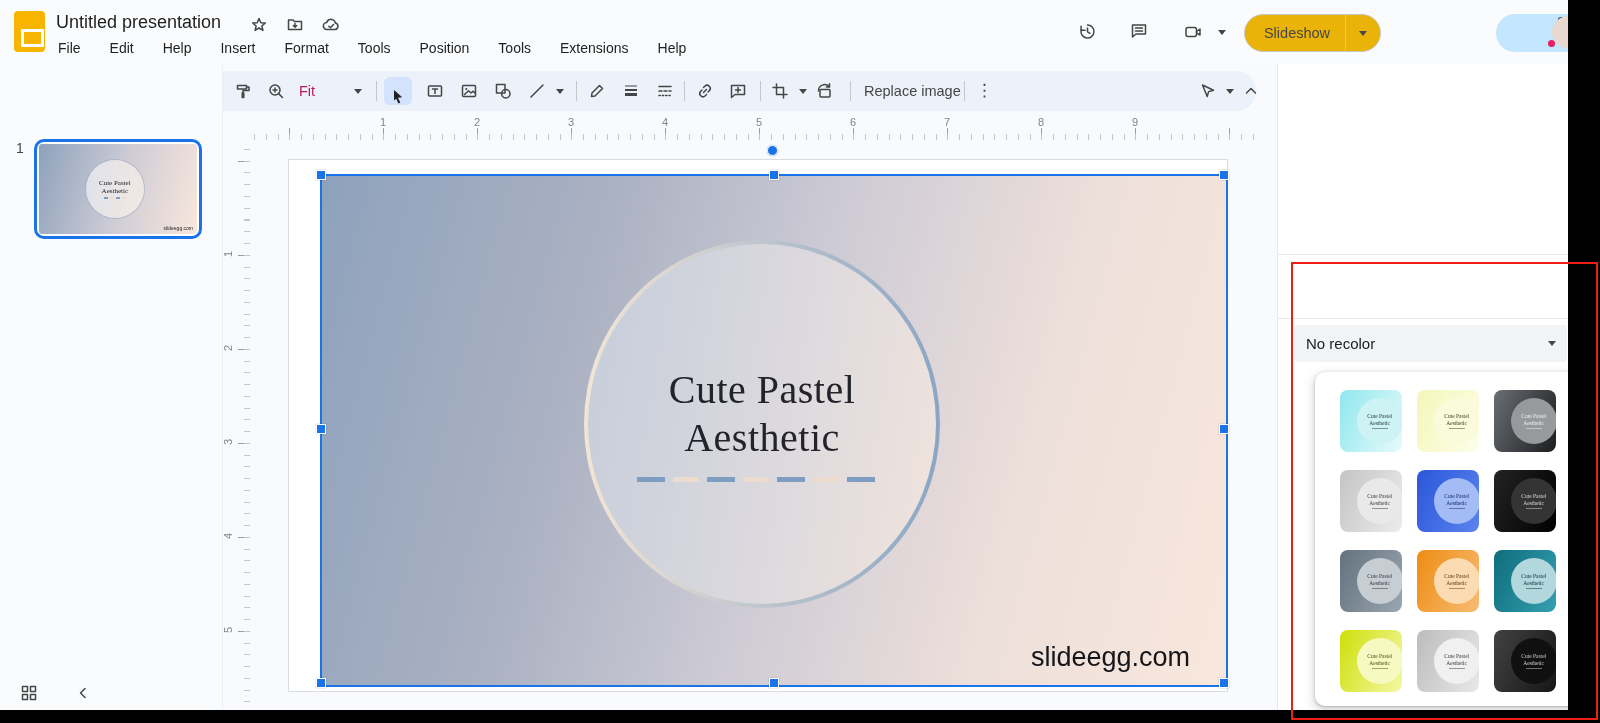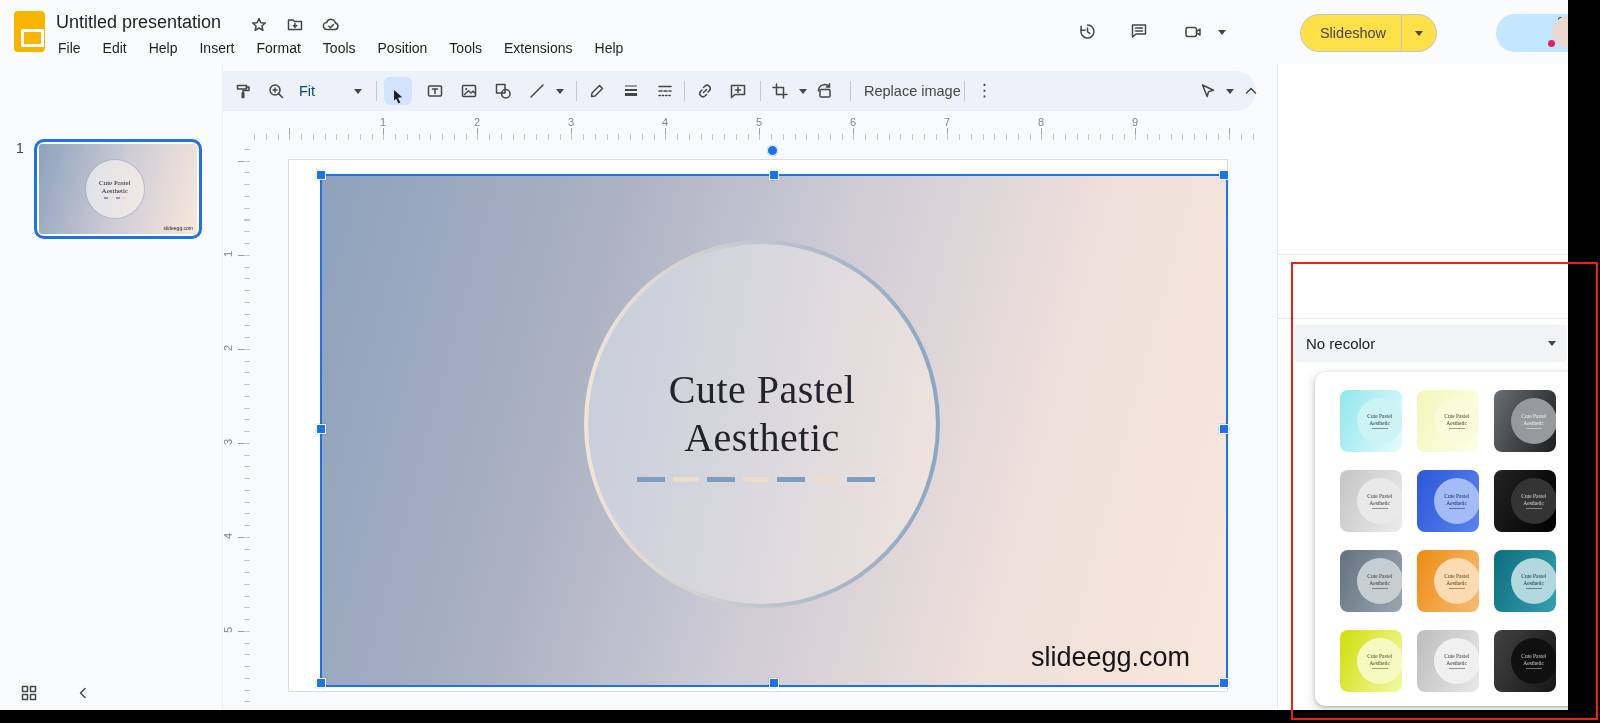--- a/index.html
+++ b/index.html
@@ -9,40 +9,40 @@
   .ic svg{display:block;}
   .ic{display:inline-flex;align-items:center;justify-content:center;color:#444746;}
   .caret{width:0;height:0;border-left:4px solid transparent;border-right:4px solid transparent;border-top:5px solid #444746;display:inline-block;}
 
   
   .header{left:0;top:0;width:1600px;height:64px;background:#f9fbfd;}
   .logo{left:14px;top:11px;width:31px;height:41px;background:var(--logo-yellow,#f8b500);border-radius:4px;}
   .logo .inner{position:absolute;left:7px;top:18px;width:17px;height:12px;border:3px solid #fff;border-radius:1px;}
   .doc-title{left:56px;top:12px;font-size:18px;color:#1f1f1f;white-space:nowrap;}
   .title-ic{top:16px;}
-  .menubar{left:50px;top:38px;display:flex;gap:6px;justify-content:space-between;}
+  .menubar{left:50px;top:38px;display:flex;gap:13px;justify-content:space-between;}
   .menu-item{font-size:14px;color:#1f1f1f;padding:2px 8px;border-radius:6px;cursor:default;}
   .hdr-right .ic{position:absolute;}
   .pill{position:absolute;height:38px;border-radius:19px;display:flex;align-items:center;box-sizing:border-box;}
-  .slideshow{left:1300px;top:14px;width:137px;background:#fde047;border:1px solid #c4c7c5;justify-content:center;}
+  .slideshow{left:1244px;top:14px;width:137px;background:#eab308;border:1px solid #c4c7c5;justify-content:center;}
   .slideshow .lbl{flex:1;text-align:center;font-size:14.5px;color:#444746;padding-left:4px;}
   .slideshow .dd{width:34px;height:100%;border-left:1px solid #c4c7c5;display:flex;align-items:center;justify-content:center;}
   .share{left:1496px;top:14px;width:152px;background:var(--share-bg,#c2e7ff);color:#001d35;flex-direction:column;}
   .share .lk{margin-left:18px;}
   .share .lbl{font-size:14.5px;margin-left:8px;color:#001d35;}
   .share .dd{margin-left:14px;}
   .share .caret{border-top-color:#001d35;}
   .avatar{left:1552px;top:16px;width:32px;height:32px;border-radius:50%;background:#e8d8cf;}
   .avatar .dot{position:absolute;left:-4px;top:24px;width:7px;height:7px;border-radius:50%;background:#e91e63;}
 
   
   .toolbar{left:16px;top:71px;width:1240px;height:40px;background:#edf2fa;border-radius:20px;}
   .toolbar .ic{position:absolute;top:11px;}
   .toolbar .sep{position:absolute;top:10px;width:1px;height:20px;background:#c4c7c5;}
-  .fit-label{position:absolute;left:283px;top:12px;font-size:14.5px;color:#0c4a6e;}
+  .fit-label{position:absolute;left:283px;top:12px;font-size:14.5px;color:#be185d;}
   .sel-tool{position:absolute;left:368px;top:6px;width:28px;height:28px;background:#d3e3fd;border-radius:6px;display:flex;align-items:center;justify-content:center;}
   .replace-label{position:absolute;left:848px;top:12px;font-size:14.5px;color:#444746;}
   .morevert{position:absolute;left:960px;top:9px;font-size:17px;color:#444746;}
 
   
   .main{left:0;top:64px;width:1600px;height:646px;background:#f8fafd;}
   .filmstrip{left:0;top:64px;width:222px;height:646px;background:#f9fbfd;border-right:1px solid #eceff3;}
   .slide-num{left:16px;top:140px;font-size:14px;color:#444746;}
   .thumb-frame{left:34px;top:139px;width:158px;height:90px;border:3px solid var(--accent-blue,#1a73e8);border-radius:10px;background:#fff;padding:2px;}
   .mini-slide{position:relative;width:100%;height:100%;border-radius:3px;overflow:hidden;

